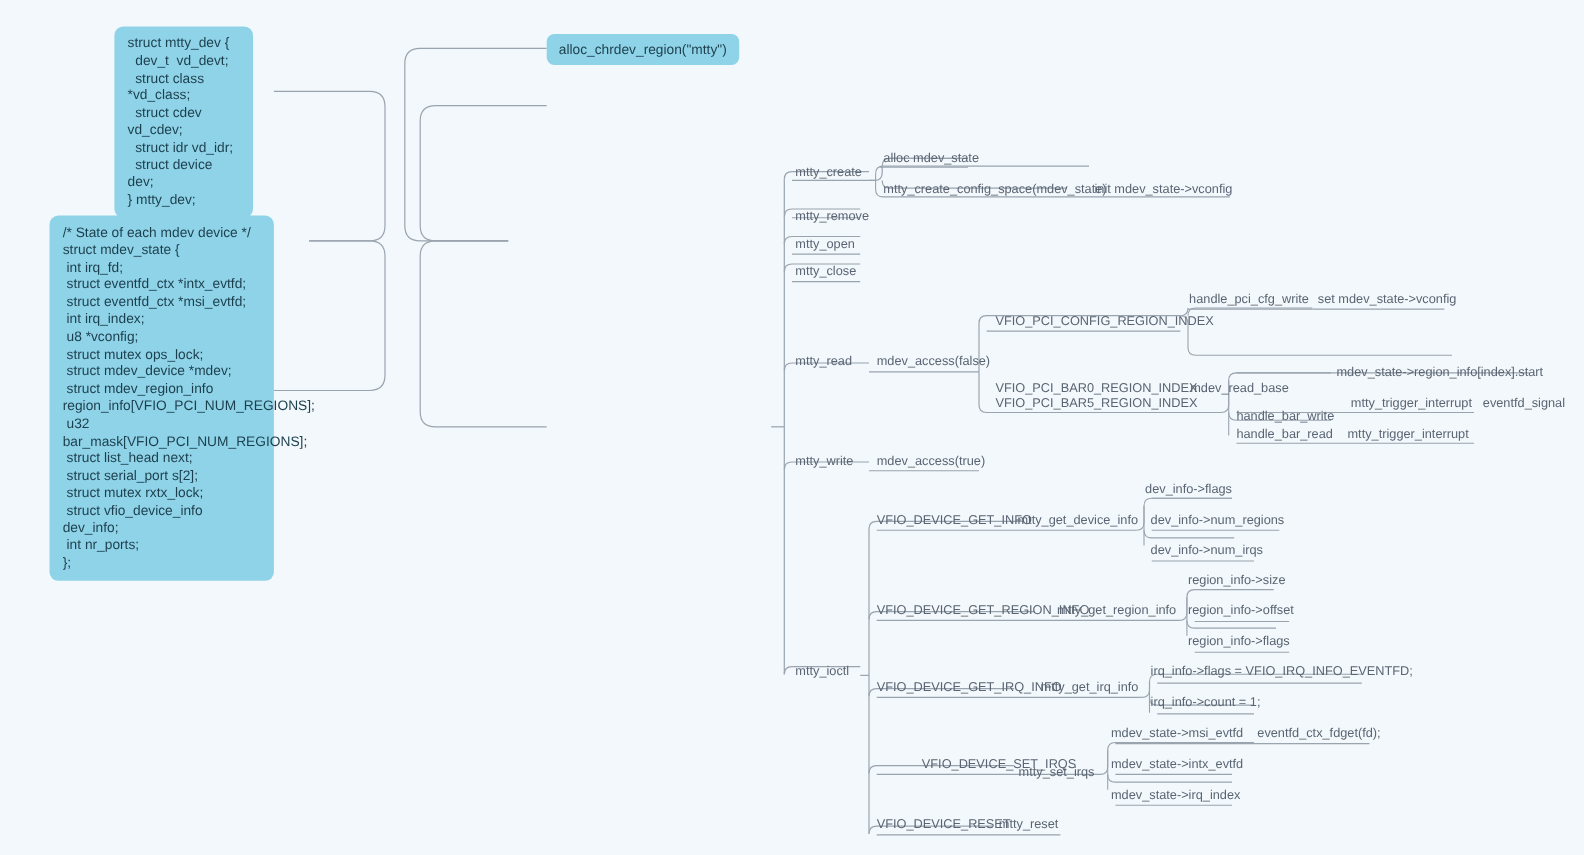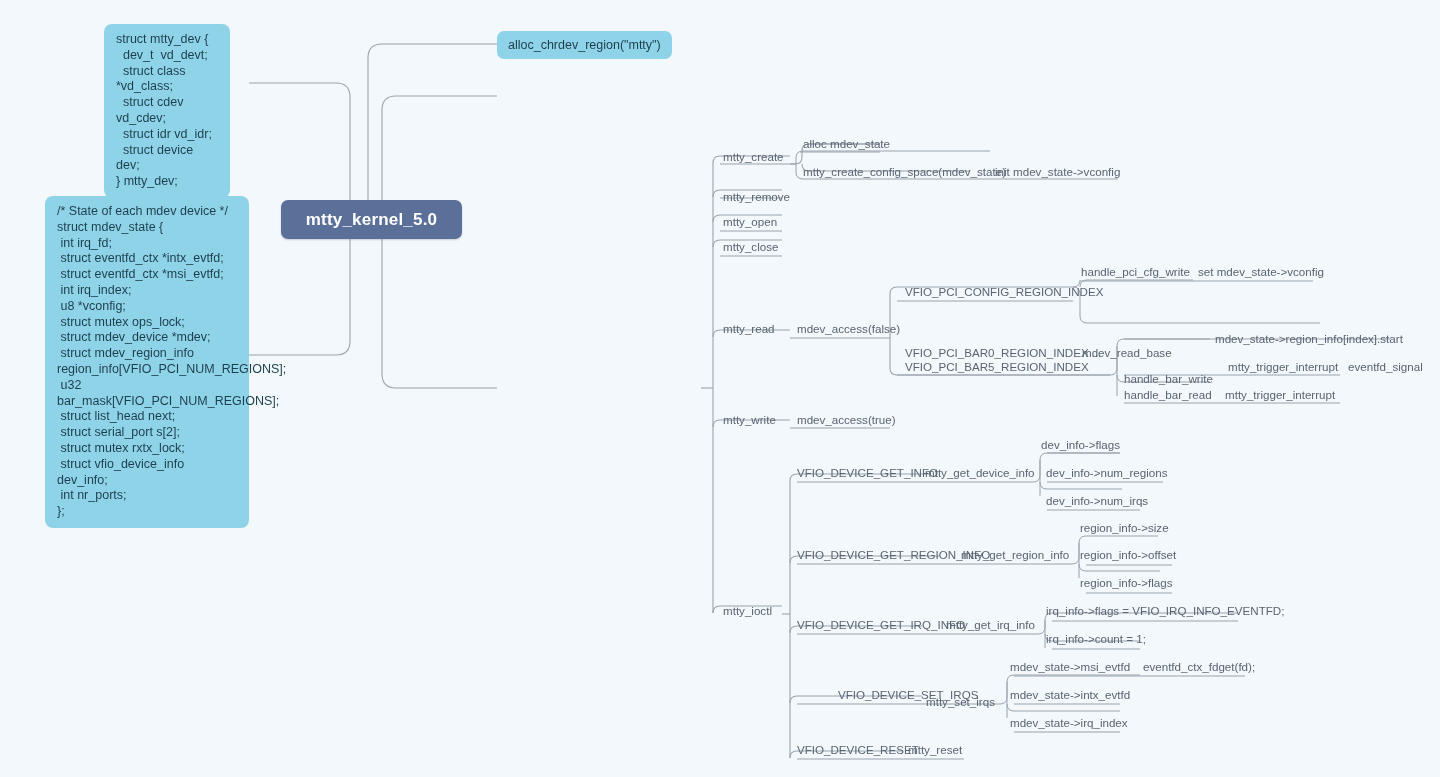--- a/index.html
+++ b/index.html
@@ -206,23 +206,20 @@
  struct mdev_device *mdev;
  struct mdev_region_info region_info[VFIO_PCI_NUM_REGIONS];
  u32 bar_mask[VFIO_PCI_NUM_REGIONS];
  struct list_head next;
  struct serial_port s[2];
  struct mutex rxtx_lock;
  struct vfio_device_info dev_info;
  int nr_ports;
 };</div>
 
-  <div class="node root" style="left:281px;top:200px;width:181px;height:39px;">
-    <span>mtty_kernel_5.0</span>
-  </div>
 
   <div class="node pill" style="left:497px;top:31px;">alloc_chrdev_region("mtty")</div>
 
 
 
   <div class="node leaf" style="left:723px;top:150px;">mtty_create</div>
   <div class="node leaf" style="left:723px;top:190px;">mtty_remove</div>
   <div class="node leaf" style="left:723px;top:215px;">mtty_open</div>
   <div class="node leaf" style="left:723px;top:240px;">mtty_close</div>
   <div class="node leaf" style="left:723px;top:322px;">mtty_read</div>

